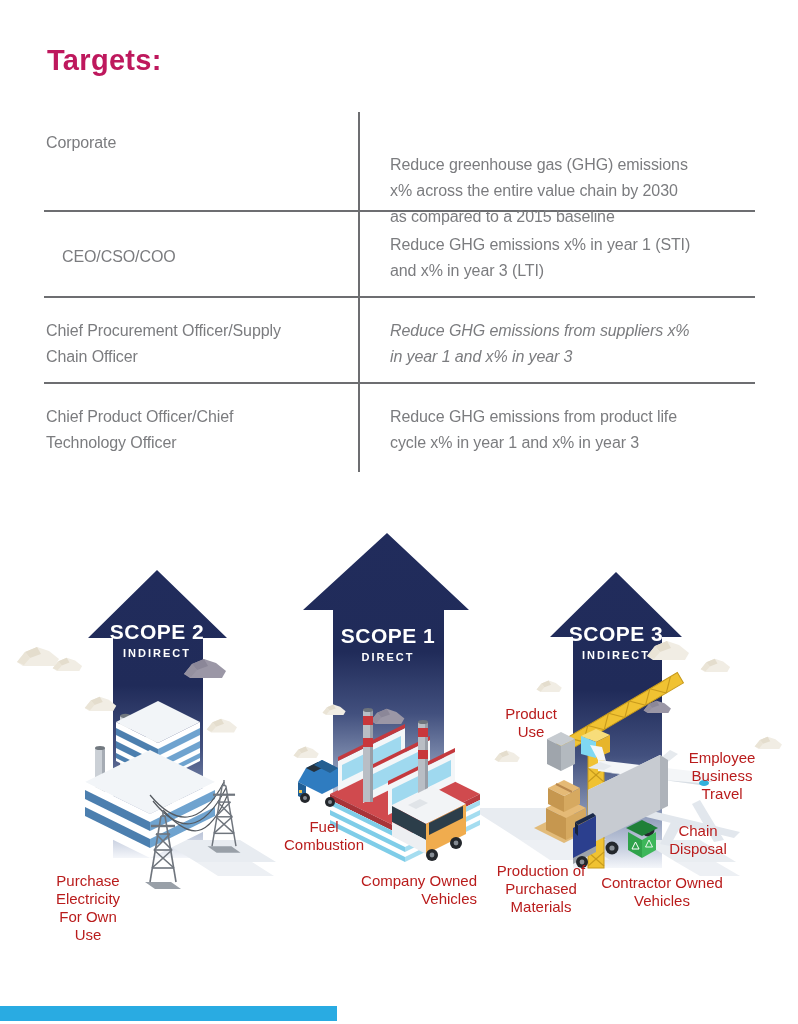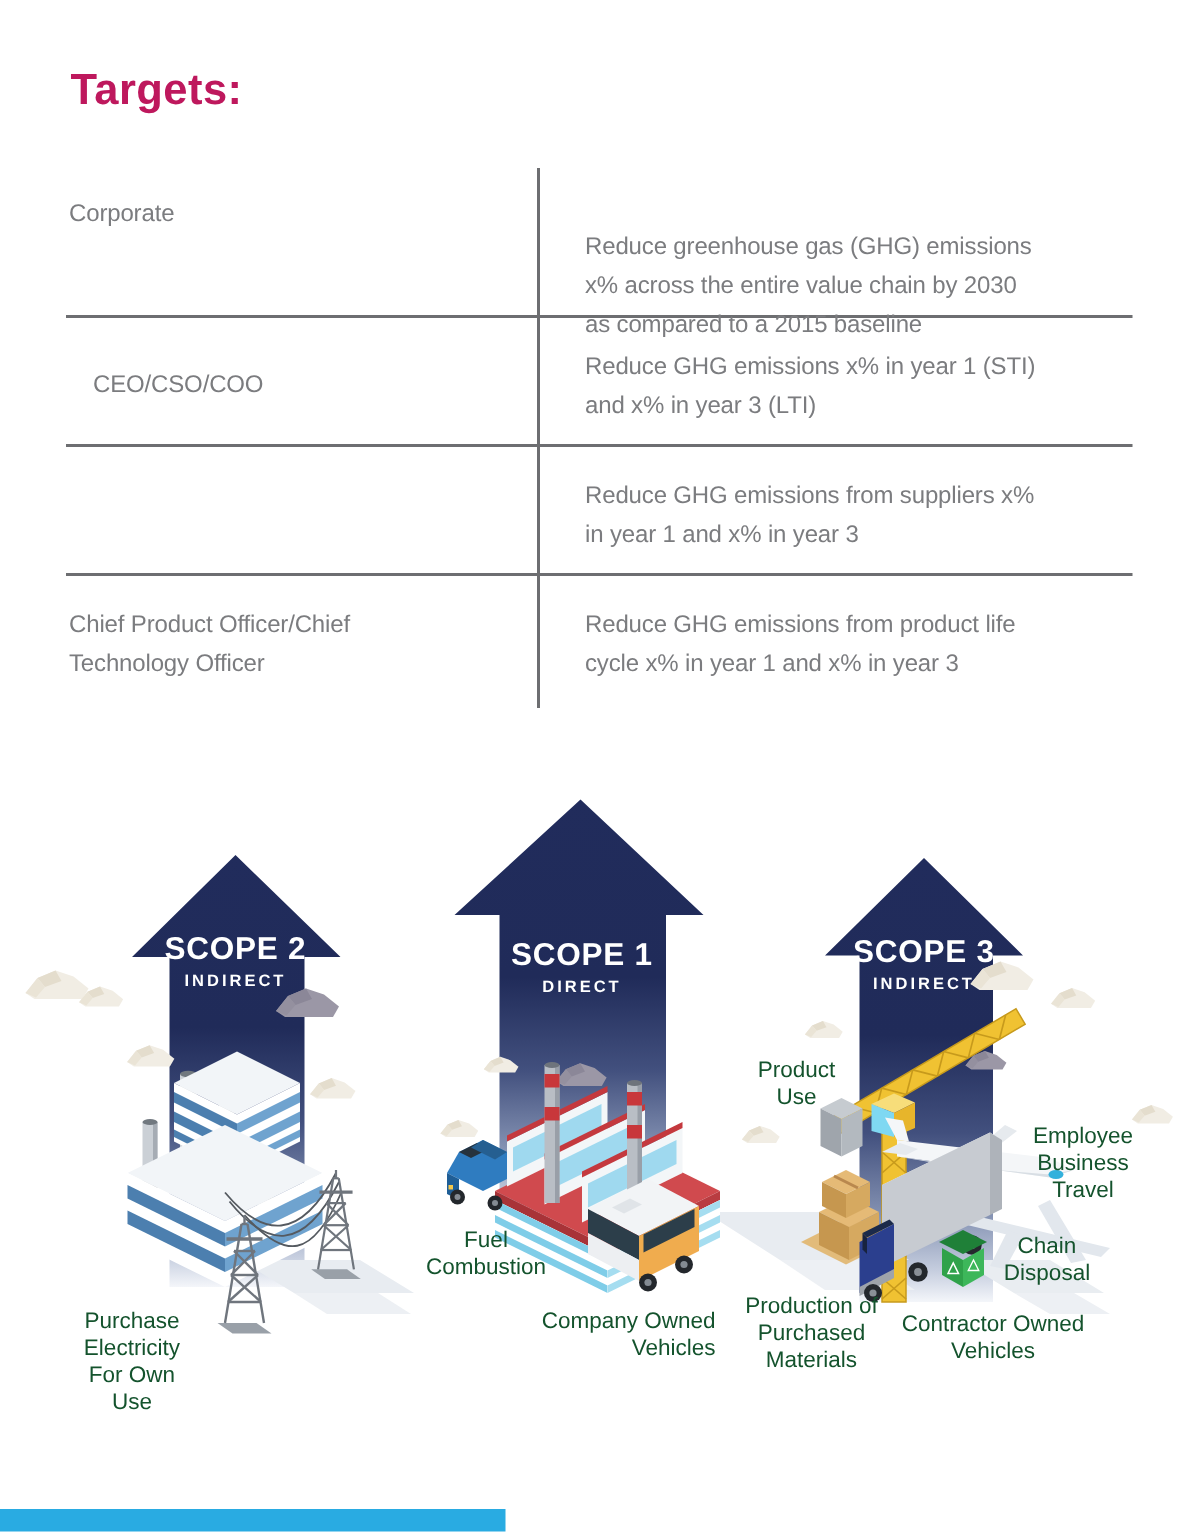--- a/index.html
+++ b/index.html
@@ -6,21 +6,21 @@
   .page{position:relative;width:798px;height:1024px;background:#ffffff;overflow:hidden;
         font-family:"Liberation Sans",sans-serif;}
   .heading{position:absolute;left:47px;top:44px;font-size:29px;font-weight:600;
            color:#be185d;letter-spacing:0.3px;}
   
   .cell{position:absolute;font-size:16px;line-height:26px;color:#7B7C7F;
         white-space:pre-line;letter-spacing:-0.1px;}
   .hline{position:absolute;left:44px;width:711px;height:2px;background:#6D6E71;}
   .vline{position:absolute;left:358px;top:112px;width:2px;height:360px;background:#6D6E71;}
   
-  .lbl{position:absolute;color:#14532d;font-size:15px;line-height:18px;font-weight:400;
+  .lbl{position:absolute;color:#b91c1c;font-size:15px;line-height:18px;font-weight:400;
        text-align:center;white-space:pre-line;}
   .diagram-svg{position:absolute;left:0;top:510px;}
   .st{font-family:"Liberation Sans",sans-serif;font-size:21px;font-weight:bold;
       fill:#ffffff;text-anchor:middle;letter-spacing:0.5px;}
   .ss{font-family:"Liberation Sans",sans-serif;font-size:11px;font-weight:bold;
       fill:#ffffff;text-anchor:middle;letter-spacing:2px;}
   .footer-bar{position:absolute;left:0;top:1006px;width:337px;height:15px;background:#29ABE2;}
 </style>
 </head>
 <body>
@@ -34,21 +34,23 @@
   <div class="hline" style="top:296px;"></div>
   <div class="hline" style="top:382px;"></div>
 
   <div class="cell" style="left:46px;top:130px;width:300px;">Corporate</div>
   <div class="cell" style="left:390px;top:130px;width:370px;margin-top:22px;">Reduce greenhouse gas (GHG) emissions
 x% across the entire value chain by 2030
 as compared to a 2015 baseline</div>
   <div class="cell" style="left:46px;top:244px;width:300px;margin-left:16px;">CEO/CSO/COO</div>
   <div class="cell" style="left:390px;top:232px;width:370px;">Reduce GHG emissions x% in year 1 (STI)
 and x% in year 3 (LTI)</div>
-  <div class="cell" style="left:390px;top:318px;width:370px;">Reduce GHG emissions from suppliers x%
+  <div class="cell" style="left:46px;top:318px;width:300px;">Chief Procurement Officer/Supply
+Chain Officer</div>
+  <div class="cell" style="left:390px;top:318px;width:370px;font-style:italic;">Reduce GHG emissions from suppliers x%
 in year 1 and x% in year 3</div>
   <div class="cell" style="left:46px;top:404px;width:300px;">Chief Product Officer/Chief
 Technology Officer</div>
   <div class="cell" style="left:390px;top:404px;width:370px;">Reduce GHG emissions from product life
 cycle x% in year 1 and x% in year 3</div>
 
   <svg class="diagram-svg" width="798" height="460" viewBox="0 0 798 460">
     <defs>
       <linearGradient id="g2" gradientUnits="userSpaceOnUse" x1="0" y1="60" x2="0" y2="348">
         <stop offset="0" stop-color="#212C5C"></stop>

